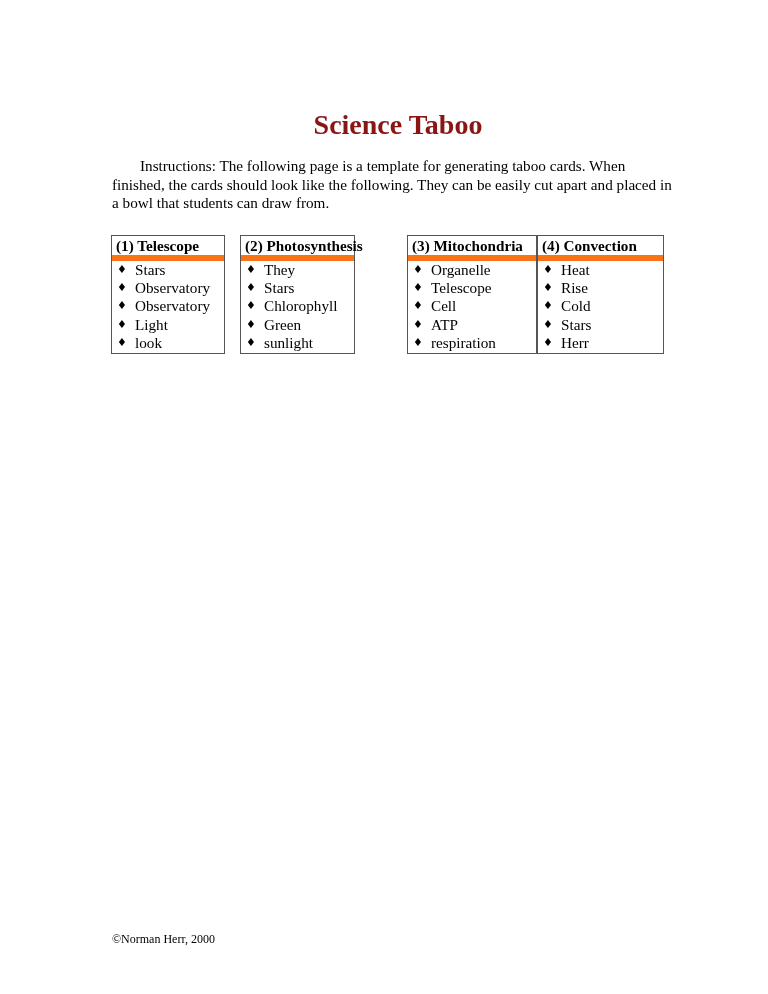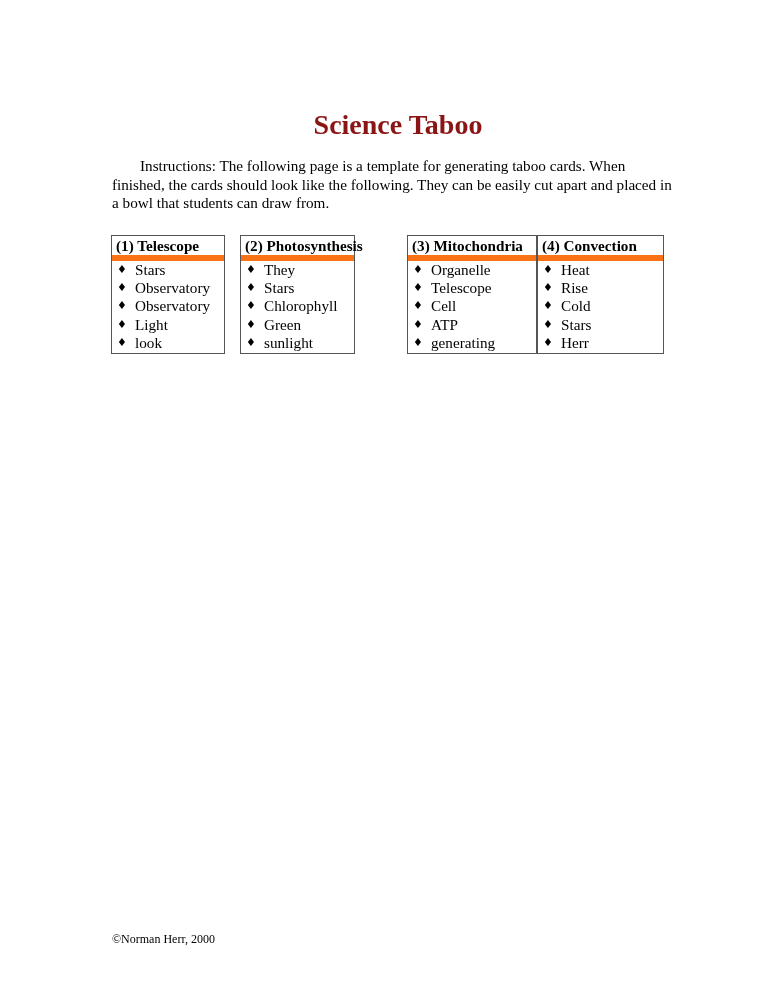--- a/index.html
+++ b/index.html
@@ -67,21 +67,21 @@
   </ul>
 </div>
 
 <div class="card" id="card-2">
   <div class="card-head">(3) Mitochondria</div>
   <ul>
     <li><span class="bullet">♦</span><span>Organelle</span></li>
     <li><span class="bullet">♦</span><span>Telescope</span></li>
     <li><span class="bullet">♦</span><span>Cell</span></li>
     <li><span class="bullet">♦</span><span>ATP</span></li>
-    <li><span class="bullet">♦</span><span>generating</span></li>
+    <li><span class="bullet">♦</span><span>respiration</span></li>
   </ul>
 </div>
 
 <div class="card" id="card-3">
   <div class="card-head">(4) Convection</div>
   <ul>
     <li><span class="bullet">♦</span><span>Heat</span></li>
     <li><span class="bullet">♦</span><span>Rise</span></li>
     <li><span class="bullet">♦</span><span>Cold</span></li>
     <li><span class="bullet">♦</span><span>Stars</span></li>

